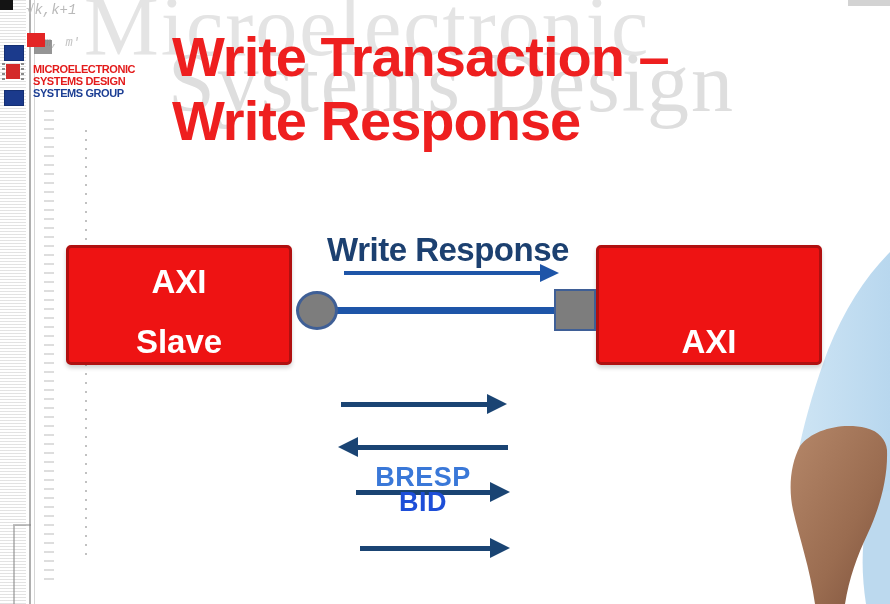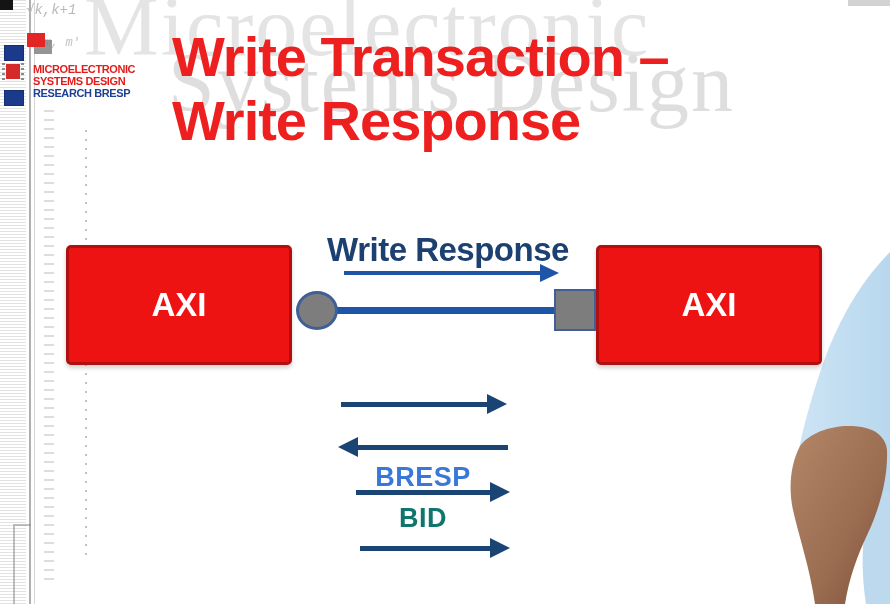--- a/index.html
+++ b/index.html
@@ -53,21 +53,21 @@
   .logo-l1,.logo-l2{color:#e31b1b;}
   .logo-l3{color:#1d3f94;}
   
   .title{position:absolute;left:172px;top:25px;z-index:3;
     font-size:56px;font-weight:bold;color:#ee1f1f;line-height:64px;letter-spacing:-1px;}
   
   .diagram{position:absolute;left:0;top:0;width:890px;height:604px;z-index:3;}
   .axi-box{position:absolute;top:245px;width:220px;height:114px;background:#ee1313;
     border:3px solid #b01010;border-radius:5px;color:#ffffff;
     font-size:33px;font-weight:bold;text-align:center;line-height:40px;
-    display:flex;flex-direction:column;justify-content:center;
+    display:flex;flex-direction:column;justify-content:flex-end;
     box-shadow:0 3px 4px rgba(0,0,0,.18);gap:20px;}
   .box-slave{left:66px;}
   .box-master{left:596px;}
   .wr-label{position:absolute;left:310px;top:231px;width:276px;text-align:center;
     font-size:33px;font-weight:bold;color:#1c4070;letter-spacing:-0.5px;}
   .hline{position:absolute;background:#1a4473;}
   .tri-r{position:absolute;width:0;height:0;border-top:10px solid transparent;
     border-bottom:10px solid transparent;border-left:20px solid #1a4473;}
   .tri-l{position:absolute;width:0;height:0;border-top:10px solid transparent;
     border-bottom:10px solid transparent;border-right:20px solid #1a4473;}
@@ -109,21 +109,21 @@
   <div class="logo">
     <div class="sq sq-blue1"></div>
     <div class="sq sq-red"></div>
     <div class="chip">
       <div class="chip-core"></div>
     </div>
     <div class="sq sq-blue2"></div>
     <div class="logo-text">
       <div class="logo-l1">MICROELECTRONIC</div>
       <div class="logo-l2">SYSTEMS DESIGN</div>
-      <div class="logo-l3">RESEARCH BRESP</div>
+      <div class="logo-l3">SYSTEMS GROUP</div>
     </div>
   </div>
 
   <div class="title">
     <div>Write Transaction –</div>
     <div>Write Response</div>
   </div>
 
   <svg class="person" width="890" height="604" viewBox="0 0 890 604">
     <defs>
@@ -142,20 +142,21 @@
     <path fill="#bcd9ee" d="M 890,490 C 876,493 869,504 866,522 C 861,552 862,578 866,604 L 890,604 Z"></path>
     <path fill="url(#armGrad)" d="M 800,446 C 812,430 841,422 866,428 C 879,431 886,440 887,450
          C 888,478 880,507 868,533 C 857,556 849,579 845,604 L 815,604
          C 810,568 799,537 793,510 C 788,487 791,463 800,446 Z"></path>
   </svg>
 
   <div class="diagram">
 
     <div class="axi-box box-slave">
       <div>AXI</div>
+      <div>Slave</div>
     </div>
 
     <div class="axi-box box-master">
       <div>AXI</div>
     </div>
 
     <div class="wr-label">Write Response</div>
     <div class="hline wr-line"></div>
     <div class="tri-r wr-head"></div>
 
@@ -166,18 +167,18 @@
     <div class="hline" style="left:341px;top:402px;width:146px;height:5px;"></div>
     <div class="tri-r" style="left:487px;top:394px;"></div>
 
     <div class="hline" style="left:358px;top:445px;width:150px;height:5px;"></div>
     <div class="tri-l" style="left:338px;top:437px;"></div>
 
     <div class="sig-label" style="top: 462px; color: rgb(58, 120, 216);">BRESP</div>
     <div class="hline" style="left:356px;top:490px;width:136px;height:5px;"></div>
     <div class="tri-r" style="left:490px;top:482px;"></div>
 
-    <div class="sig-label" style="top: 487px; color: #0f766e; margin-top: 16px;">BID</div>
+    <div class="sig-label" style="top: 487px; color: #1d4ed8;">BID</div>
     <div class="hline" style="left:360px;top:546px;width:132px;height:5px;"></div>
     <div class="tri-r" style="left:490px;top:538px;"></div>
   </div>
 
 </div>
 
 </body></html>

